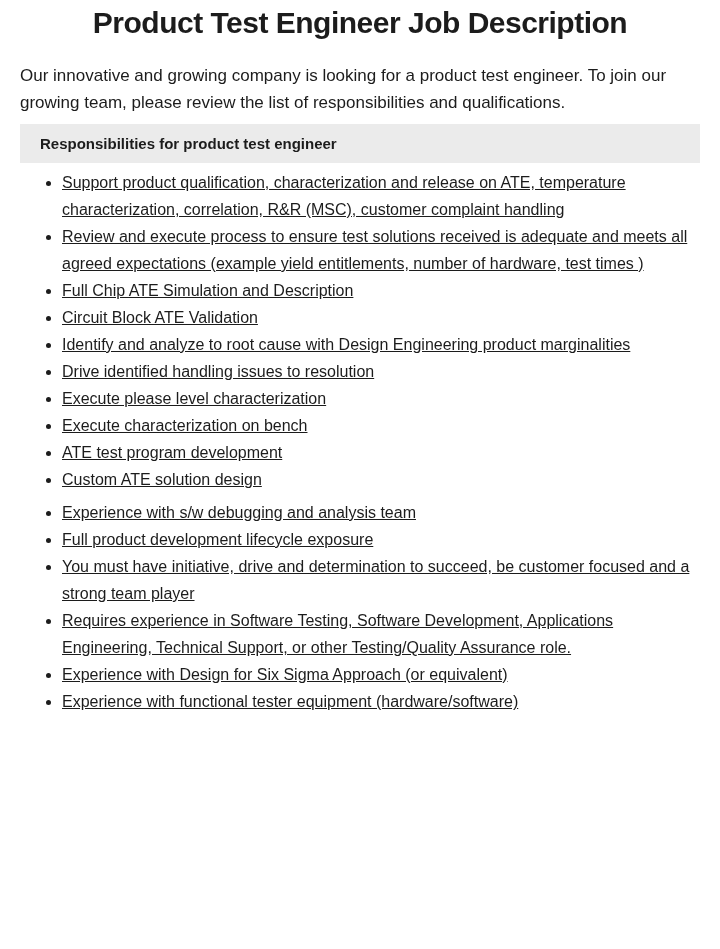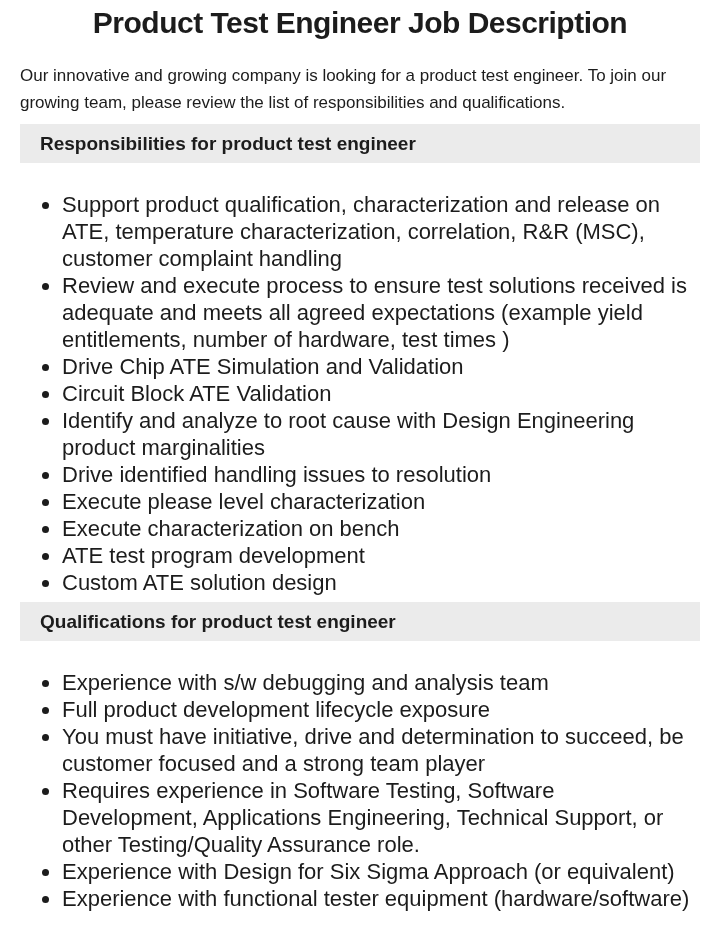--- a/index.html
+++ b/index.html
@@ -29,30 +29,31 @@
   }
   p.intro {
     margin: 21px 20px 8px 20px;
     font-size: 17px;
     line-height: 27px;
   }
   .section-header {
     margin: 6px 20px 0 20px;
     background: var(--bar-bg);
     padding: 10px 20px 9px 20px;
-    font-size: 19px;
+    font-size: 15px;
     line-height: 20px;
     font-weight: 700;
   }
   ul.bullet-list {
-    margin: 28px 20px 0 20px;
+    margin: 6px 20px 0 20px;
     padding: 0 0 0 42px;
-    font-size: 22px;
+    font-size: 16px;
     line-height: 27px;
     list-style: disc outside;
+    text-decoration: underline;
   }
   ul.bullet-list li {
     padding-right: 6px;
   }
 </style>
 </head>
 <body>
 
 <div class="page">
 
@@ -61,40 +62,39 @@
   <p class="intro">Our innovative and growing company is looking for a product test engineer. To join our growing team, please review the list of responsibilities and qualifications.</p>
 
   <section>
     <div class="section-header">Responsibilities for product test engineer</div>
     <ul class="bullet-list">
 
         <li>Support product qualification, characterization and release on ATE, temperature characterization, correlation, R&amp;R (MSC), customer complaint handling</li>
 
         <li>Review and execute process to ensure test solutions received is adequate and meets all agreed expectations (example yield entitlements, number of hardware, test times )</li>
 
-        <li>Drive Chip ATE Simulation and Validation</li>
+        <li>Full Chip ATE Simulation and Description</li>
 
         <li>Circuit Block ATE Validation</li>
 
         <li>Identify and analyze to root cause with Design Engineering product marginalities</li>
 
         <li>Drive identified handling issues to resolution</li>
 
         <li>Execute please level characterization</li>
 
         <li>Execute characterization on bench</li>
 
         <li>ATE test program development</li>
 
         <li>Custom ATE solution design</li>
       </ul>
   </section>
 
   <section>
-    <div class="section-header">Qualifications for product test engineer</div>
     <ul class="bullet-list">
 
         <li>Experience with s/w debugging and analysis team</li>
 
         <li>Full product development lifecycle exposure</li>
 
         <li>You must have initiative, drive and determination to succeed, be customer focused and a strong team player</li>
 
         <li>Requires experience in Software Testing, Software Development, Applications Engineering, Technical Support, or other Testing/Quality Assurance role.</li>
 

